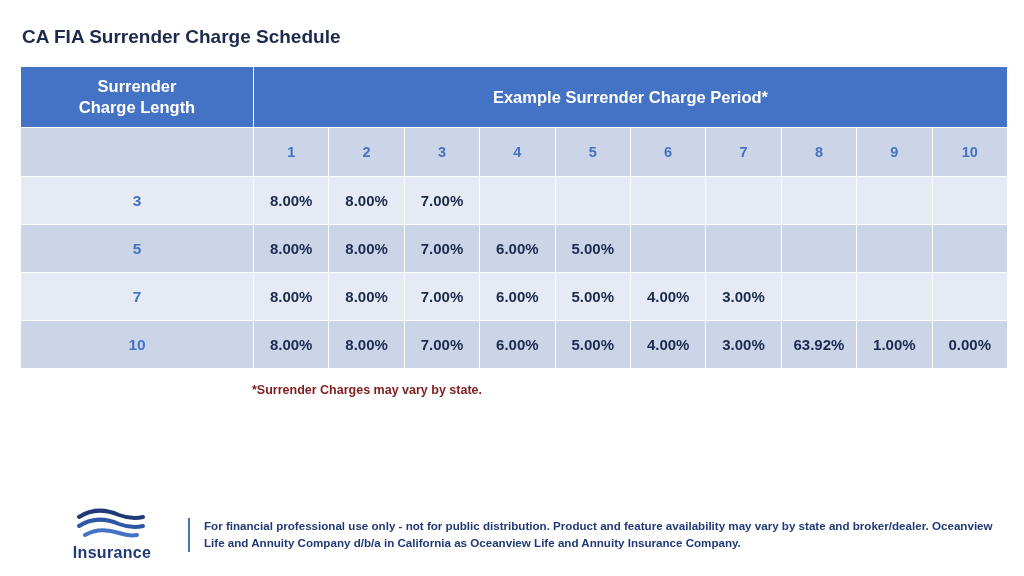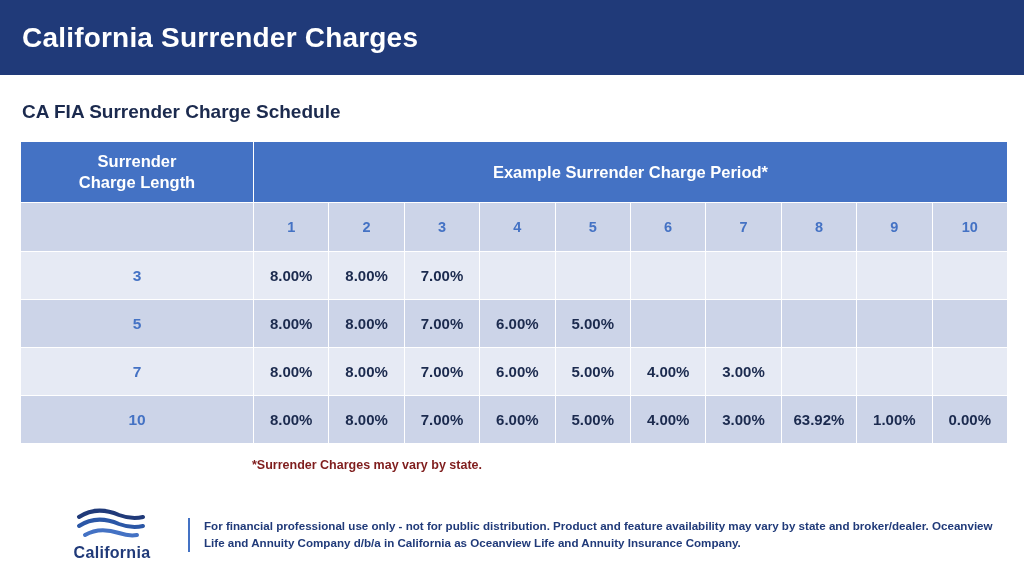--- a/index.html
+++ b/index.html
@@ -141,23 +141,20 @@
     font-weight: bold;
     line-height: 1.45;
     max-width: 800px;
   }
 </style>
 </head>
 <body>
 
 <div class="slide">
 
-  <div class="header-bar">
-    <div class="header-title">California Surrender Charges</div>
-  </div>
 
   <div class="content">
 
     <div class="subtitle">CA FIA Surrender Charge Schedule</div>
 
     <table class="sc-table">
       <tbody>
         <tr>
           <th class="th-main th-left">
             <div>Surrender</div>
@@ -239,19 +236,19 @@
 
     <div class="note">*Surrender Charges may vary by state.</div>
 
     <div class="footer">
       <div class="logo">
         <svg class="logo-mark" viewBox="0 0 74 34">
           <path d="M4 9 C16 1, 30 1, 44 7 C52 10, 60 11, 68 9" stroke="#203a79" stroke-width="4" fill="none" stroke-linecap="round"></path>
           <path d="M4 18 C16 10, 30 10, 44 16 C52 19, 60 20, 68 18" stroke="#2b57a6" stroke-width="4" fill="none" stroke-linecap="round"></path>
           <path d="M10 27 C20 21, 32 21, 44 25 C50 27, 56 28, 62 27" stroke="#4472c4" stroke-width="4" fill="none" stroke-linecap="round"></path>
         </svg>
-        <div class="logo-text">California</div>
+        <div class="logo-text">Insurance</div>
       </div>
       <div class="disclaimer">For financial professional use only - not for public distribution. Product and feature availability may vary by state and broker/dealer. Oceanview Life and Annuity Company d/b/a in California as Oceanview Life and Annuity Insurance Company.</div>
     </div>
 
   </div>
 </div>
 
 </body></html>

